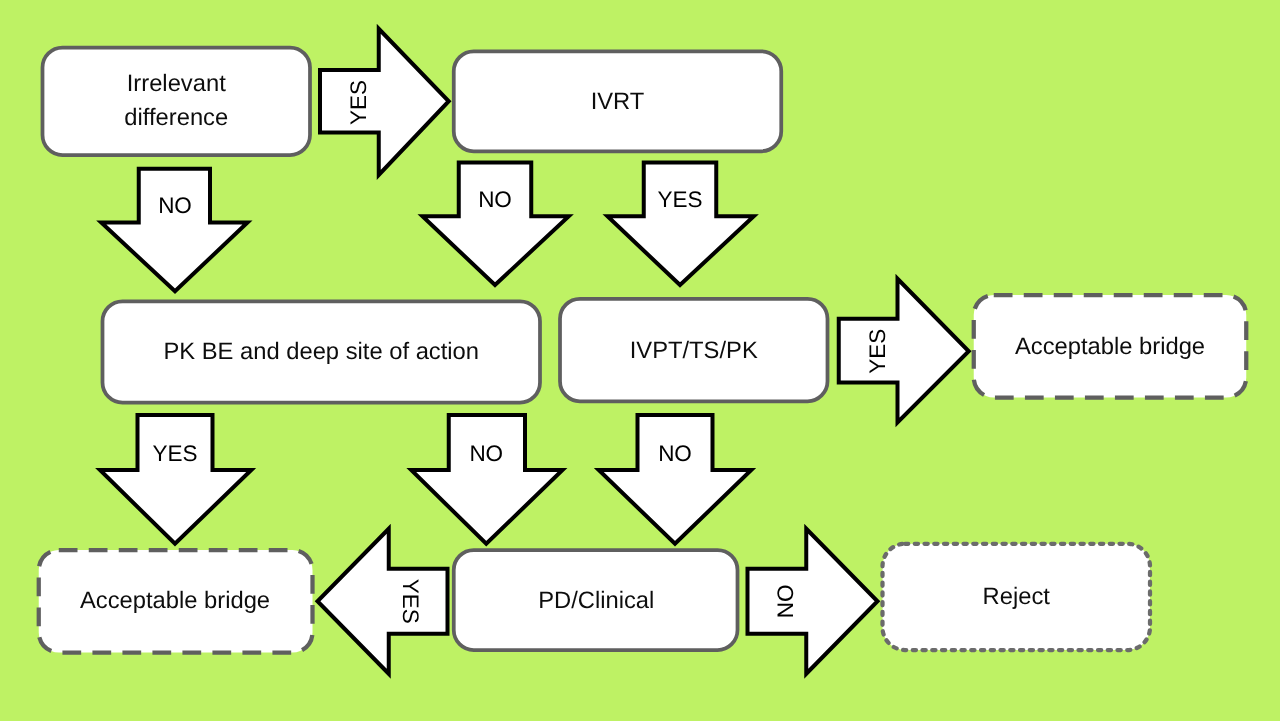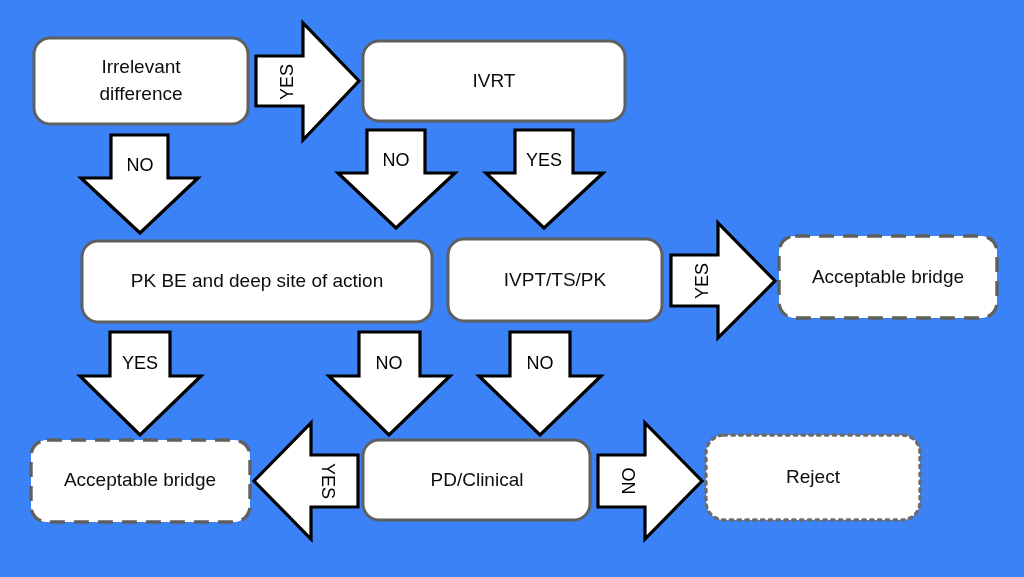--- a/index.html
+++ b/index.html
@@ -10,21 +10,21 @@
   body {
     width: 1024px;
     height: 577px;
     font-family: "Liberation Sans", sans-serif;
     overflow: hidden;
   }
   #flow-root {
     position: relative;
     width: 1024px;
     height: 577px;
-    background: #3b82f6;
+    background: #bef264;
   }
   svg.flow-canvas {
     position: absolute;
     left: 0;
     top: 0;
     width: 1024px;
     height: 577px;
     display: block;
   }
   .node-shape-solid {

